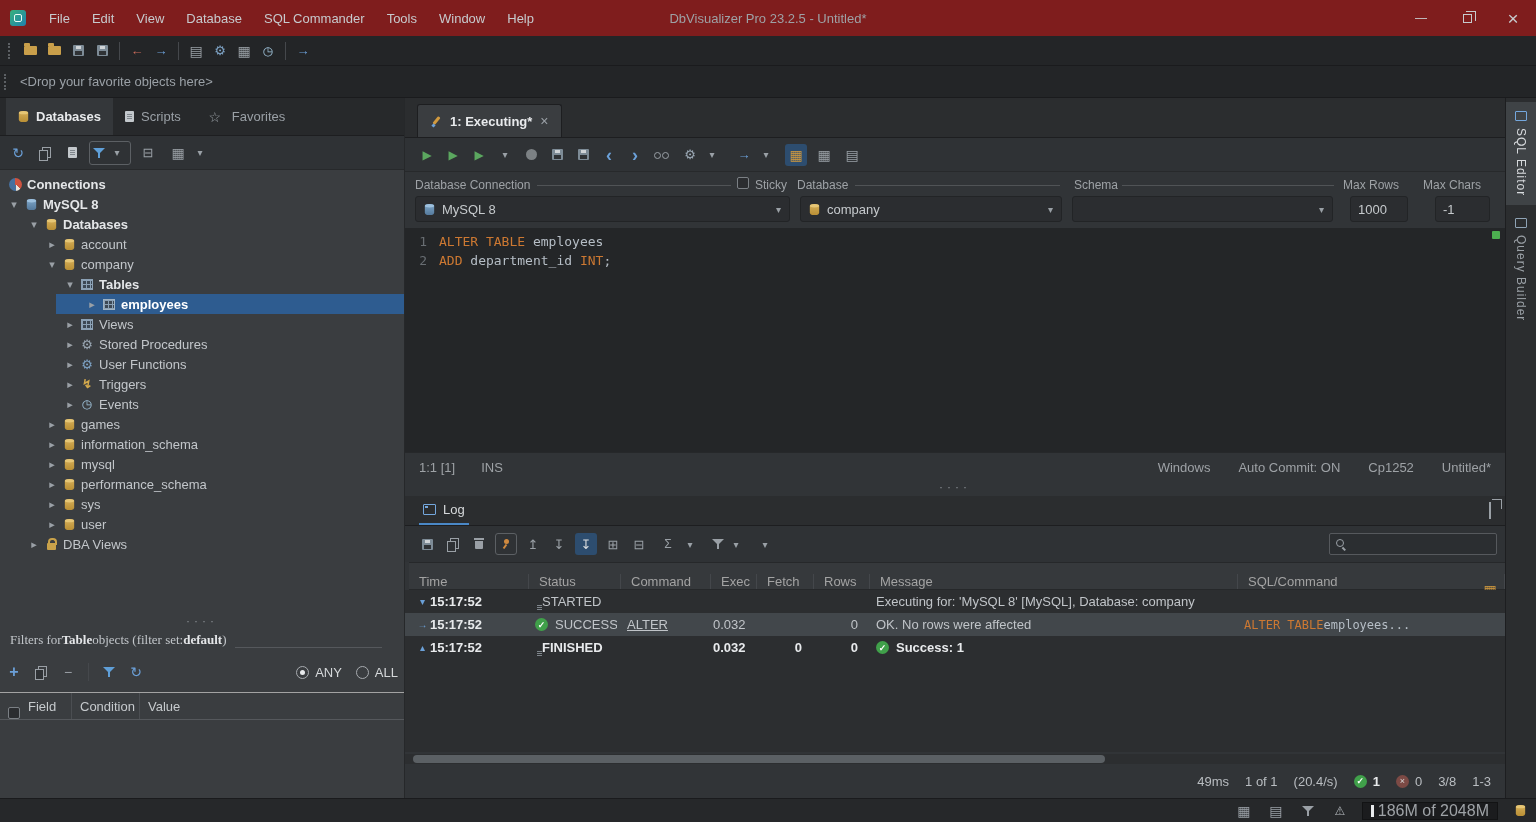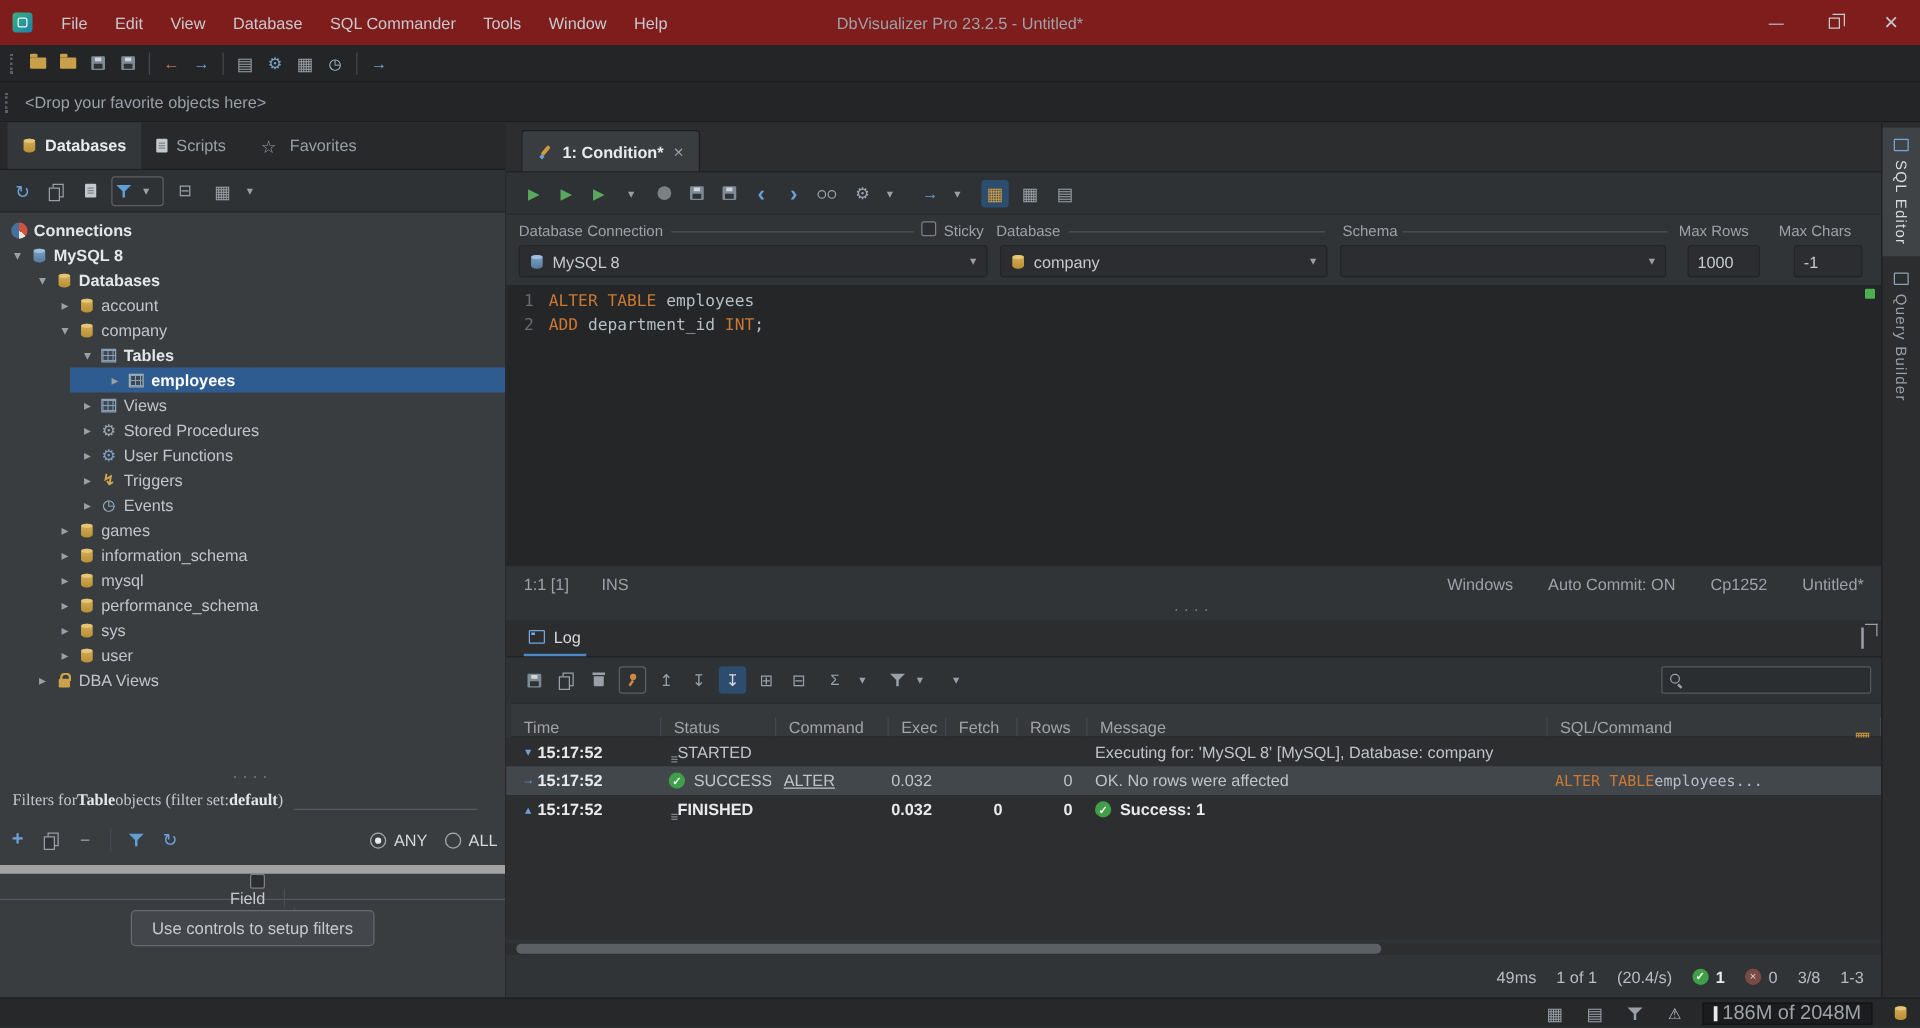--- a/index.html
+++ b/index.html
@@ -128,21 +128,21 @@
   .splitdots{position:absolute;left:0;right:0;text-align:center;color:#8b9095;letter-spacing:4px;font-size:12px;line-height:10px;}
   #ltree-dots{top:518px;}
   .ftitle{position:absolute;top:534px;left:10px;right:22px;display:flex;align-items:flex-end;color:#c2c6ca;font-family:Liberation Serif, serif;}
   .ftitle .fline{flex:1;height:1px;background:#55585c;margin-left:8px;}
   .fb{font-weight:bold;color:#e4e6e8;}
   .ftoolbar{position:absolute;top:560px;left:4px;right:6px;height:28px;display:flex;align-items:center;gap:7px;}
   .fradios{margin-left:auto;display:flex;align-items:center;gap:14px;color:#d5d8da;}
   .radio{width:13px;height:13px;border:1px solid #a7abaf;border-radius:50%;display:inline-block;position:relative;flex:0 0 auto;}
   .radio.on::after{content:"";position:absolute;inset:3px;background:#e8eaec;border-radius:50%;}
   .radiowrap{display:flex;align-items:center;gap:6px;}
-  .fheader{position:absolute;top:594px;left:0;right:0;height:28px;border-top:7px solid #a3a3a3;border-bottom:1px solid #55585c;display:flex;align-items:center;background:#3a3d40;flex-direction:column;}
+  .fheader{position:absolute;top:594px;left:0;right:0;height:28px;border-top:1px solid #a3a3a3;border-bottom:1px solid #55585c;display:flex;align-items:flex-end;background:#3a3d40;}
   .fcell{padding-left:8px;height:100%;display:flex;align-items:center;border-right:1px solid #4b4e52;color:#c6cacd;}
   .cb{width:12px;height:12px;border:1px solid #7b8085;border-radius:2px;background:#2b2d30;flex:0 0 auto;}
   .fheader .cb{margin:0 0 0 8px;}
   .fbtn{position:absolute;top:630px;left:50%;transform:translateX(-50%);border:1px solid #666a6e;border-radius:4px;background:#43474b;padding:6px 16px;color:#c6cacd;white-space:nowrap;}
 
   
   #center{position:absolute;left:405px;top:98px;width:1100px;height:700px;background:#313437;}
   .tabbar{position:absolute;top:0;left:0;right:0;height:40px;background:#2b2d2f;border-bottom:1px solid #1d1e20;display:flex;align-items:flex-end;}
   .etab{height:33px;margin-left:12px;background:#3a3d40;display:flex;align-items:center;gap:8px;padding:0 12px;border:1px solid #1d1e20;border-bottom:none;color:#e8eaec;font-weight:bold;border-radius:3px 3px 0 0;}
   .etab .close{color:#9aa0a6;font-weight:normal;font-size:14px;}
@@ -466,28 +466,27 @@
       </div>
     </div>
 
     <div class="fheader">
       <span class="cb"></span>
       <span class="fcell" style="width:52px">Field</span>
       <span class="fcell" style="width:68px">Condition</span>
       <span class="fcell" style="flex:1;border-right:none">Value</span>
     </div>
 
-    <button class="fbtn">Use controls to setup filters</button>
   </div>
 
   <div id="center">
     <div class="tabbar">
       <div class="etab">
         <span class="i-pencil"></span>
-        <span>1: Condition*</span>
+        <span>1: Executing*</span>
         <span class="close">×</span>
       </div>
     </div>
 
     <div class="sql-toolbar">
       <span class="ic i-play"></span>
       <span class="ic i-play"></span>
       <span class="ic i-play"></span>
       <span class="ic i-caret"></span>
       <span class="ic">

